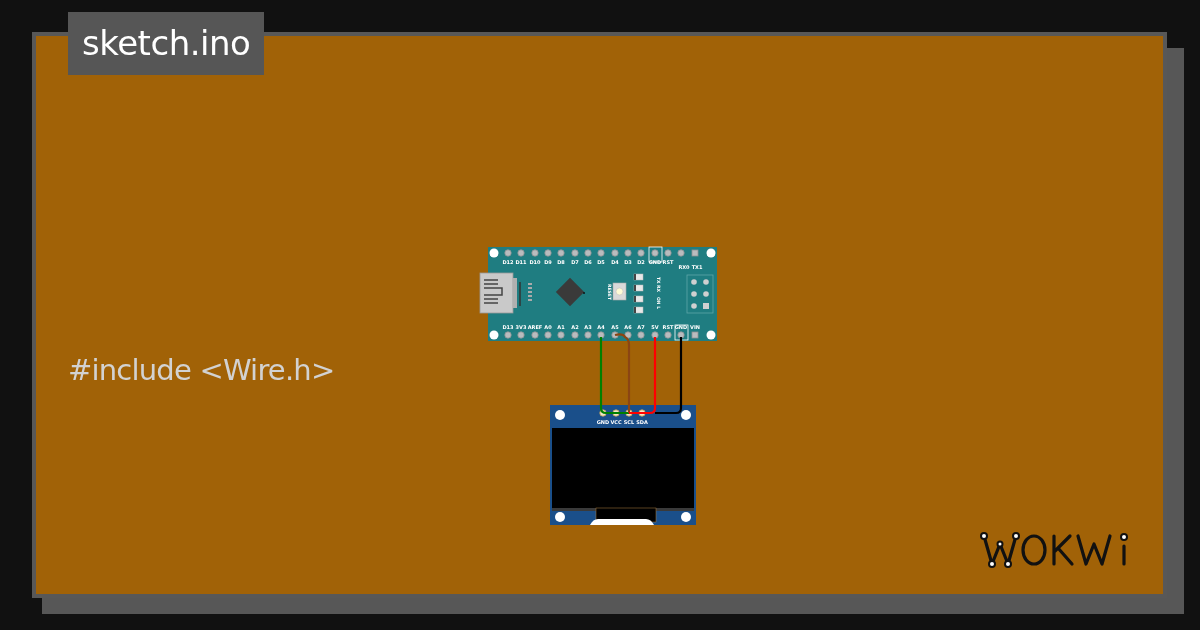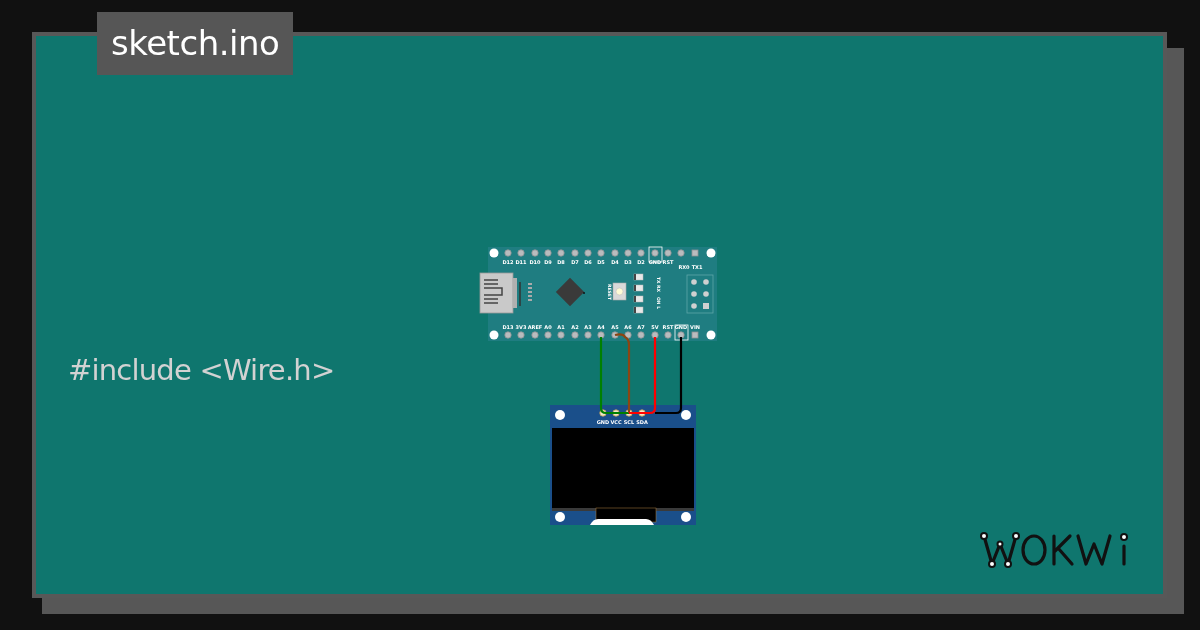--- a/index.html
+++ b/index.html
@@ -11,34 +11,34 @@
   .shadow {
     position: absolute; left: 42px; top: 48px; width: 1142px; height: 566px;
     background: #575757;
   }
   .card {
     position: absolute; left: 32px; top: 32px; width: 1135px; height: 566px;
     background: #585858;
   }
   .card-inner {
     position: absolute; left: 4px; top: 4px; right: 4px; bottom: 4px;
-    background: #0f766e; overflow: hidden;
+    background: #a16207; overflow: hidden;
   }
   .code {
     position: absolute; left: 32px; top: 214px; margin: 0;
     font-family: "DejaVu Sans", sans-serif; font-size: 29px;
     line-height: 48px; color: #d2d2d2; white-space: pre;
     letter-spacing: -0.8px;
   }
   .code .line { display: block; height: 48px; }
   .title-tab {
     position: absolute; left: 68px; top: 12px; height: 63px;
     padding: 0 14px; background: #565656; color: #ffffff;
     font-family: "DejaVu Sans", sans-serif; font-size: 34px;
-    line-height: 63px; letter-spacing: -0.5px; margin-left: 29px;
+    line-height: 63px; letter-spacing: -0.5px;
   }
   .circuit { position: absolute; left: 0; top: 0; width: 1200px; height: 630px; pointer-events: none; }
   .circuit svg { position: absolute; left: 0; top: 0; }
   .logo {
     position: absolute; left: 978px; top: 526px; width: 172px; height: 50px;
   }
 </style>
 </head>
 <body>
 

